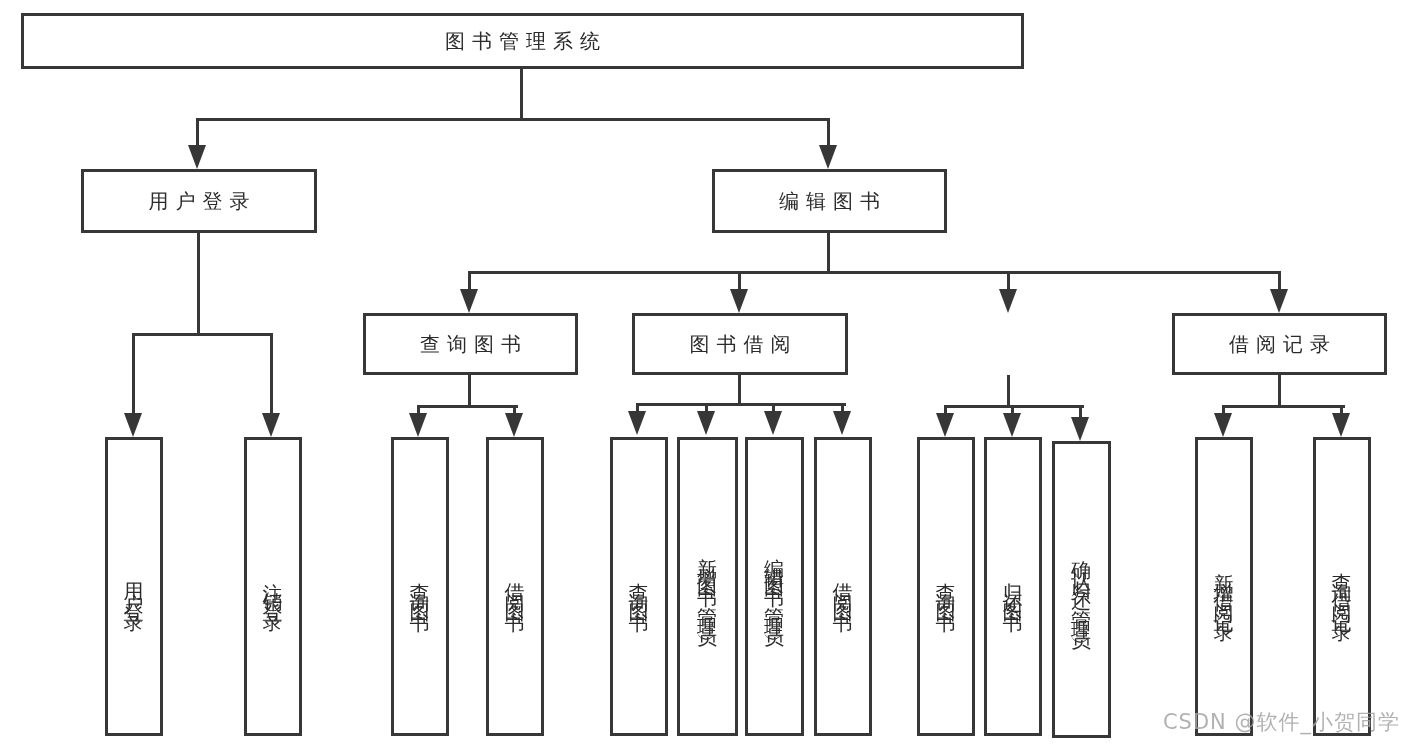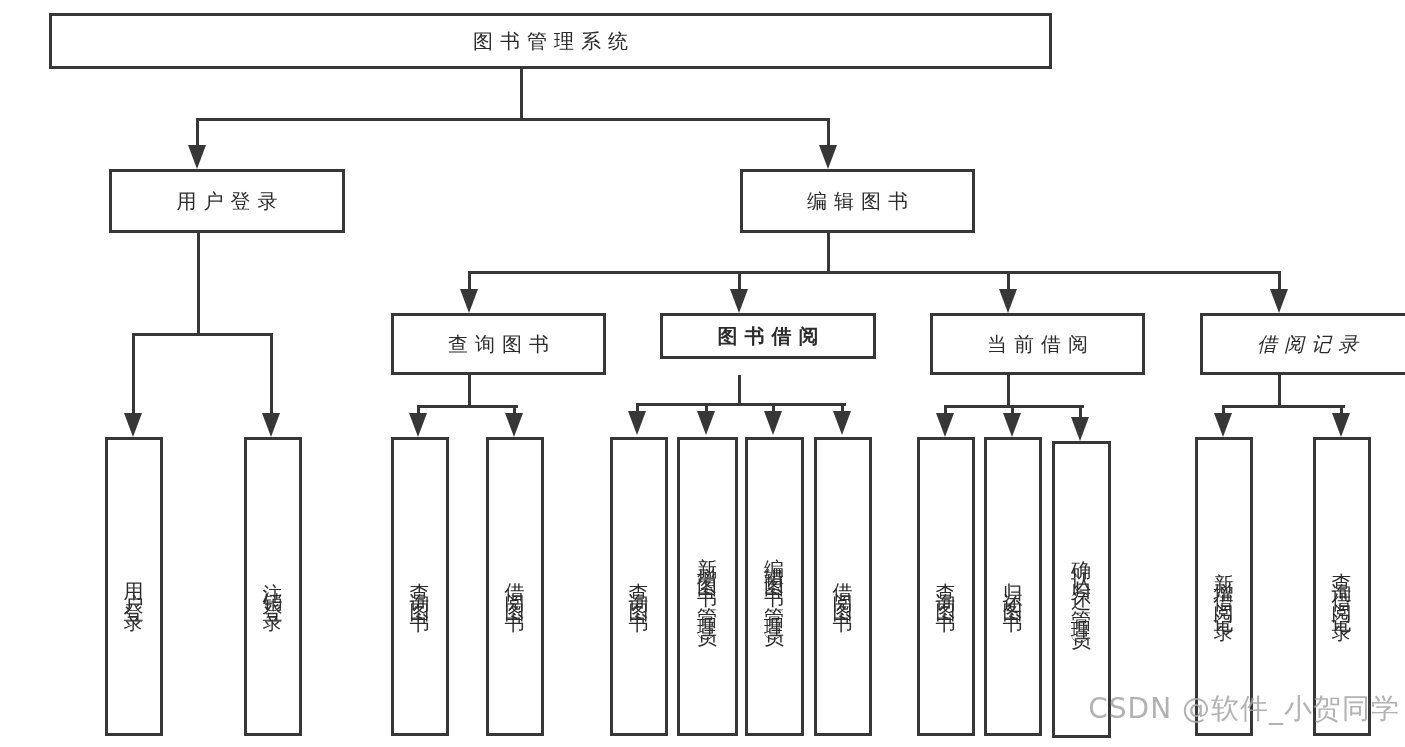--- a/index.html
+++ b/index.html
@@ -4,56 +4,55 @@
 <style>
   html,body{margin:0;padding:0;background:#ffffff;}
   .canvas{
     position:relative;width:1405px;height:747px;background:#ffffff;overflow:hidden;
     font-family:"DejaVu Sans","Liberation Sans",sans-serif;color:#2b2b2b;
   }
   .node,.vnode{
     position:absolute;box-sizing:border-box;border:3px solid #373737;background:#ffffff;
     display:flex;align-items:center;justify-content:center;
   }
-  .node{font-size:20px;letter-spacing:7px;text-indent:7px;white-space:nowrap;margin-left:28px;}
+  .node{font-size:20px;letter-spacing:7px;text-indent:7px;white-space:nowrap;}
   .vnode span{
     writing-mode:vertical-lr;text-orientation:mixed;
     font-size:20px;letter-spacing:10px;line-height:1.1;white-space:nowrap;
   }
   .h,.v{position:absolute;background:#373737;}
   .h{height:3px;}
   .v{width:3px;}
   .arr{
     position:absolute;width:0;height:0;
     border-left:9px solid transparent;border-right:9px solid transparent;
     border-top:24px solid #373737;
   }
   .watermark{
-    position:absolute;right:5px;bottom:19px;z-index:5;
-    font-size:28px;color:rgba(165,165,165,0.85);letter-spacing:1px;white-space:nowrap;
+    position:absolute;right:5px;bottom:11px;z-index:5;
+    font-size:21px;color:rgba(165,165,165,0.85);letter-spacing:1px;white-space:nowrap;
   }
 </style>
 </head>
 <body>
 
 <div class="canvas">
 
   <div class="node" style="left:21px;top:13px;width:1003px;height:56px;">图书管理系统</div>
 
   <div class="node" style="left:81px;top:169px;width:236px;height:64px;">用户登录</div>
 
   <div class="node" style="left:712px;top:169px;width:235px;height:64px;">编辑图书</div>
 
   <div class="node" style="left:363px;top:313px;width:215px;height:62px;">查询图书</div>
 
-  <div class="node" style="left:632px;top:313px;width:216px;height:46px;font-weight:bold;">图书借阅</div>
+  <div class="node" style="left:632px;top:313px;width:216px;height:62px;">图书借阅</div>
 
-  <div class="node" style="left:902px;top:313px;width:215px;height:62px;">当前借阅</div>
 
-  <div class="node" style="left:1172px;top:313px;width:215px;height:62px;font-style:italic;">借阅记录</div>
+  <div class="node" style="left:1172px;top:313px;width:215px;height:62px;">借阅记录</div>
 
   <div class="vnode" style="left:105px;top:437px;width:58px;height:299px;">
     <span>用户登录</span>
     </div>
   <div class="vnode" style="left:244px;top:437px;width:58px;height:299px;">
     <span>注销登录</span>
     </div>
 
   <div class="vnode" style="left:391px;top:437px;width:58px;height:299px;">
     <span>查询图书</span>

